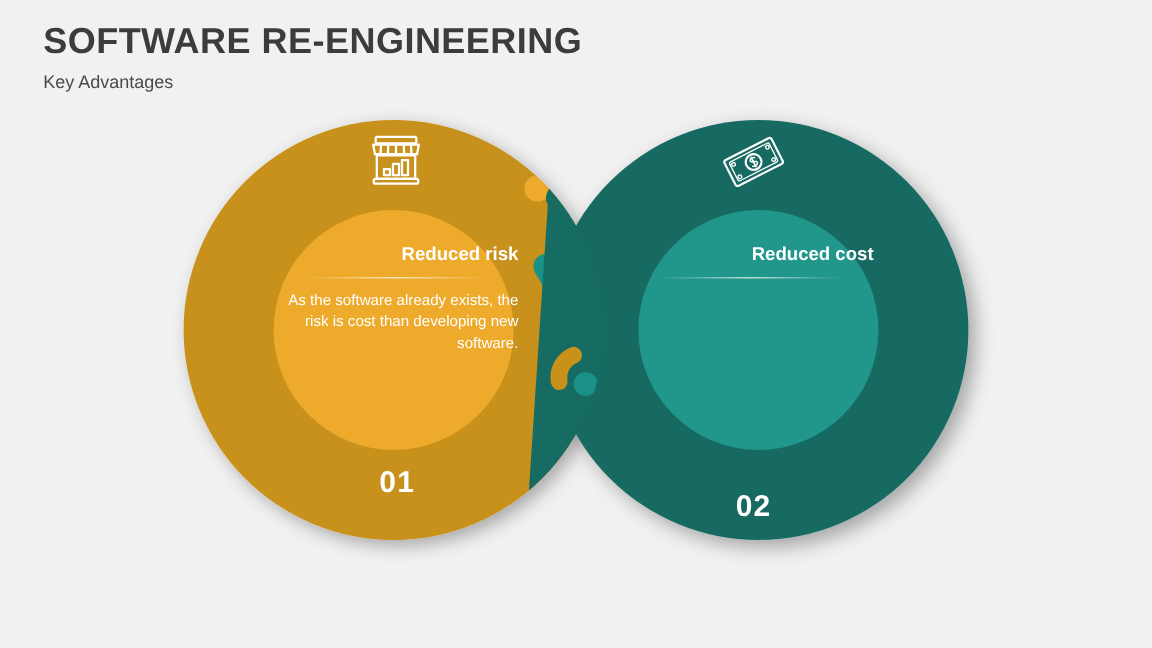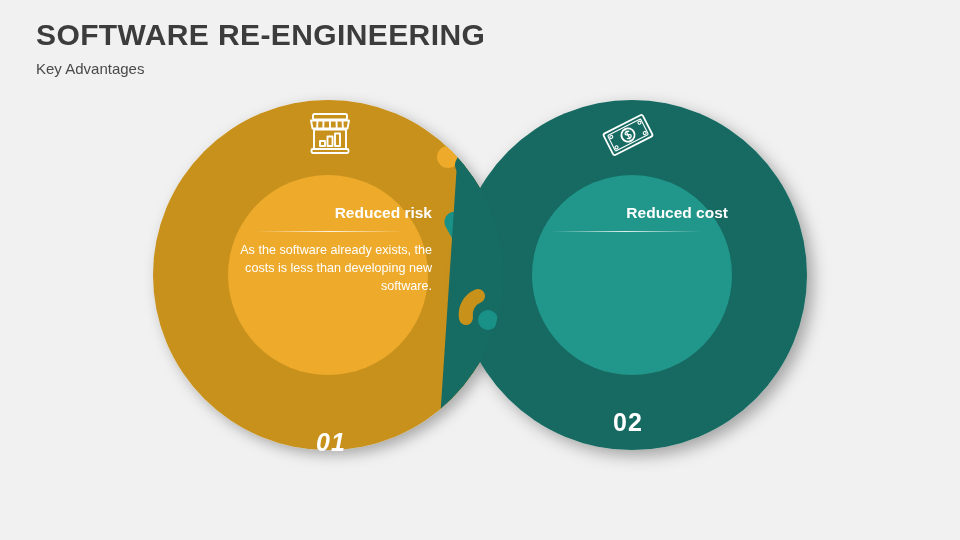--- a/index.html
+++ b/index.html
@@ -90,21 +90,21 @@
 
   .card-number {
     position: absolute;
     text-align: center;
     width: 120px;
     font-size: 25px;
     font-weight: bold;
     color: #ffffff;
     letter-spacing: 1px;
   }
-  .num-left  { left: 271px; top: 428px; font-style: italic; }
+  .num-left  { left: 271px; top: 388px; }
   .num-right { left: 568px; top: 408px; }
 
   .icon-wrap {
     position: absolute;
     width: 60px;
     height: 50px;
   }
   .icon-left  { left: 300px; top: 108px; }
   .icon-right { left: 598px; top: 110px; }
 </style>
@@ -217,21 +217,21 @@
         <circle cx="45.8" cy="19.2" r="1.5" stroke-width="1.1"></circle>
         <circle cx="14.2" cy="30.8" r="1.5" stroke-width="1.1"></circle>
         <circle cx="45.8" cy="30.8" r="1.5" stroke-width="1.1"></circle>
       </g>
     </svg>
   </div>
 
   <div class="card-text card-left">
     <p class="card-title">Reduced risk</p>
     <div class="card-rule"></div>
-    <p class="card-body">As the software already exists, the costs is less than developing new software.</p>
+    <p class="card-body">As the software already exists, the risk is cost than developing new software.</p>
   </div>
 
   <div class="card-text card-right">
     <p class="card-title">Reduced cost</p>
     <div class="card-rule"></div>
   </div>
 
   <div class="card-number num-left">01</div>
   <div class="card-number num-right">02</div>
 

